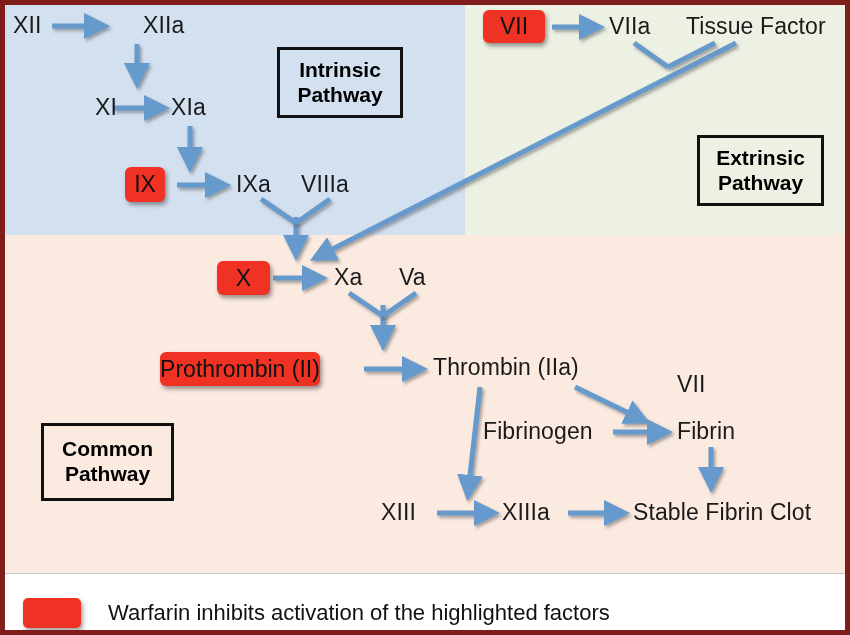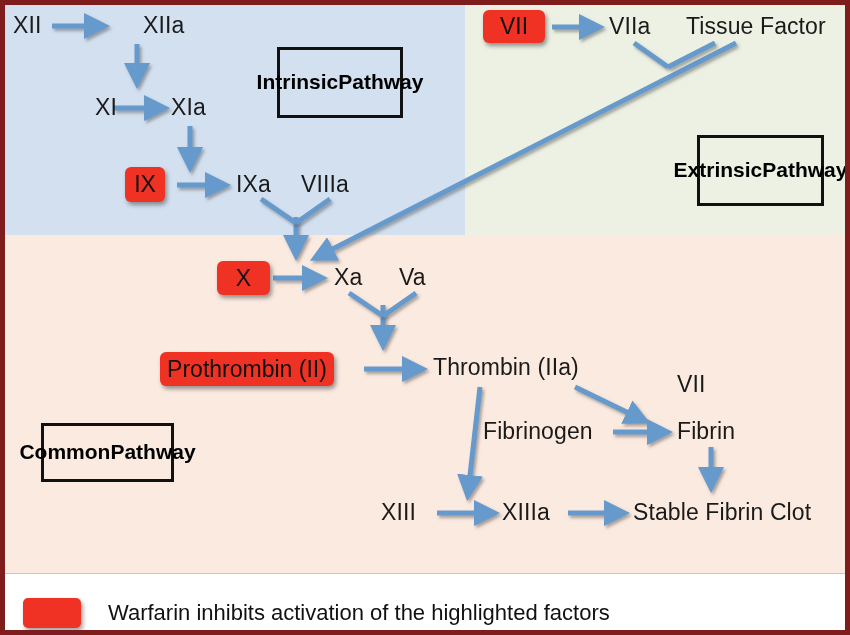--- a/index.html
+++ b/index.html
@@ -68,21 +68,21 @@
     box-shadow: 2px 3px 4px rgba(70,70,70,.55);
     white-space: nowrap;
     box-sizing: border-box;
   }
   
   .pathway-box {
     position: absolute;
     border: 3px solid #111111;
     background: transparent;
     display: flex;
-    flex-direction: row;
+    flex-direction: column;
     align-items: center;
     justify-content: center;
     font-weight: bold;
     font-size: 21px;
     color: #000000;
     line-height: 1.18;
     box-sizing: border-box;
   }
   .pathway-box span { display: block; }
   
@@ -197,31 +197,31 @@
     <div class="factor" style="left:478px; top:415px;">Fibrinogen</div>
     <div class="factor" style="left:672px; top:368px;">VII</div>
     <div class="factor" style="left:672px; top:415px;">Fibrin</div>
     <div class="factor" style="left:376px; top:496px;">XIII</div>
     <div class="factor" style="left:497px; top:496px;">XIIIa</div>
     <div class="factor" style="left:628px; top:496px;">Stable Fibrin Clot</div>
 
     <div class="chip" style="left:120px; top:162px; width:40px;  height:35px;">IX</div>
     <div class="chip" style="left:478px; top:5px;   width:62px;  height:33px;">VII</div>
     <div class="chip" style="left:212px; top:256px; width:53px;  height:34px;">X</div>
-    <div class="chip" style="left:155px; top:347px; width:174px; height:34px;">Prothrombin (II)</div>
+    <div class="chip" style="left:155px; top:347px; width:160px; height:34px;">Prothrombin (II)</div>
 
     <div class="pathway-box" style="left:272px; top:42px; width:126px; height:71px;">
       <span>Intrinsic</span>
       <span>Pathway</span>
     </div>
     <div class="pathway-box" style="left:692px; top:130px; width:127px; height:71px;">
       <span>Extrinsic</span>
       <span>Pathway</span>
     </div>
-    <div class="pathway-box" style="left:36px; top:418px; width:133px; height:59px;">
+    <div class="pathway-box" style="left:36px; top:418px; width:133px; height:78px;">
       <span>Common</span>
       <span>Pathway</span>
     </div>
 
   </div>
 
   <div id="legend">
     <div id="legend-swatch"></div>
     <div id="legend-text">Warfarin inhibits activation of the highlighted factors</div>
   </div>

